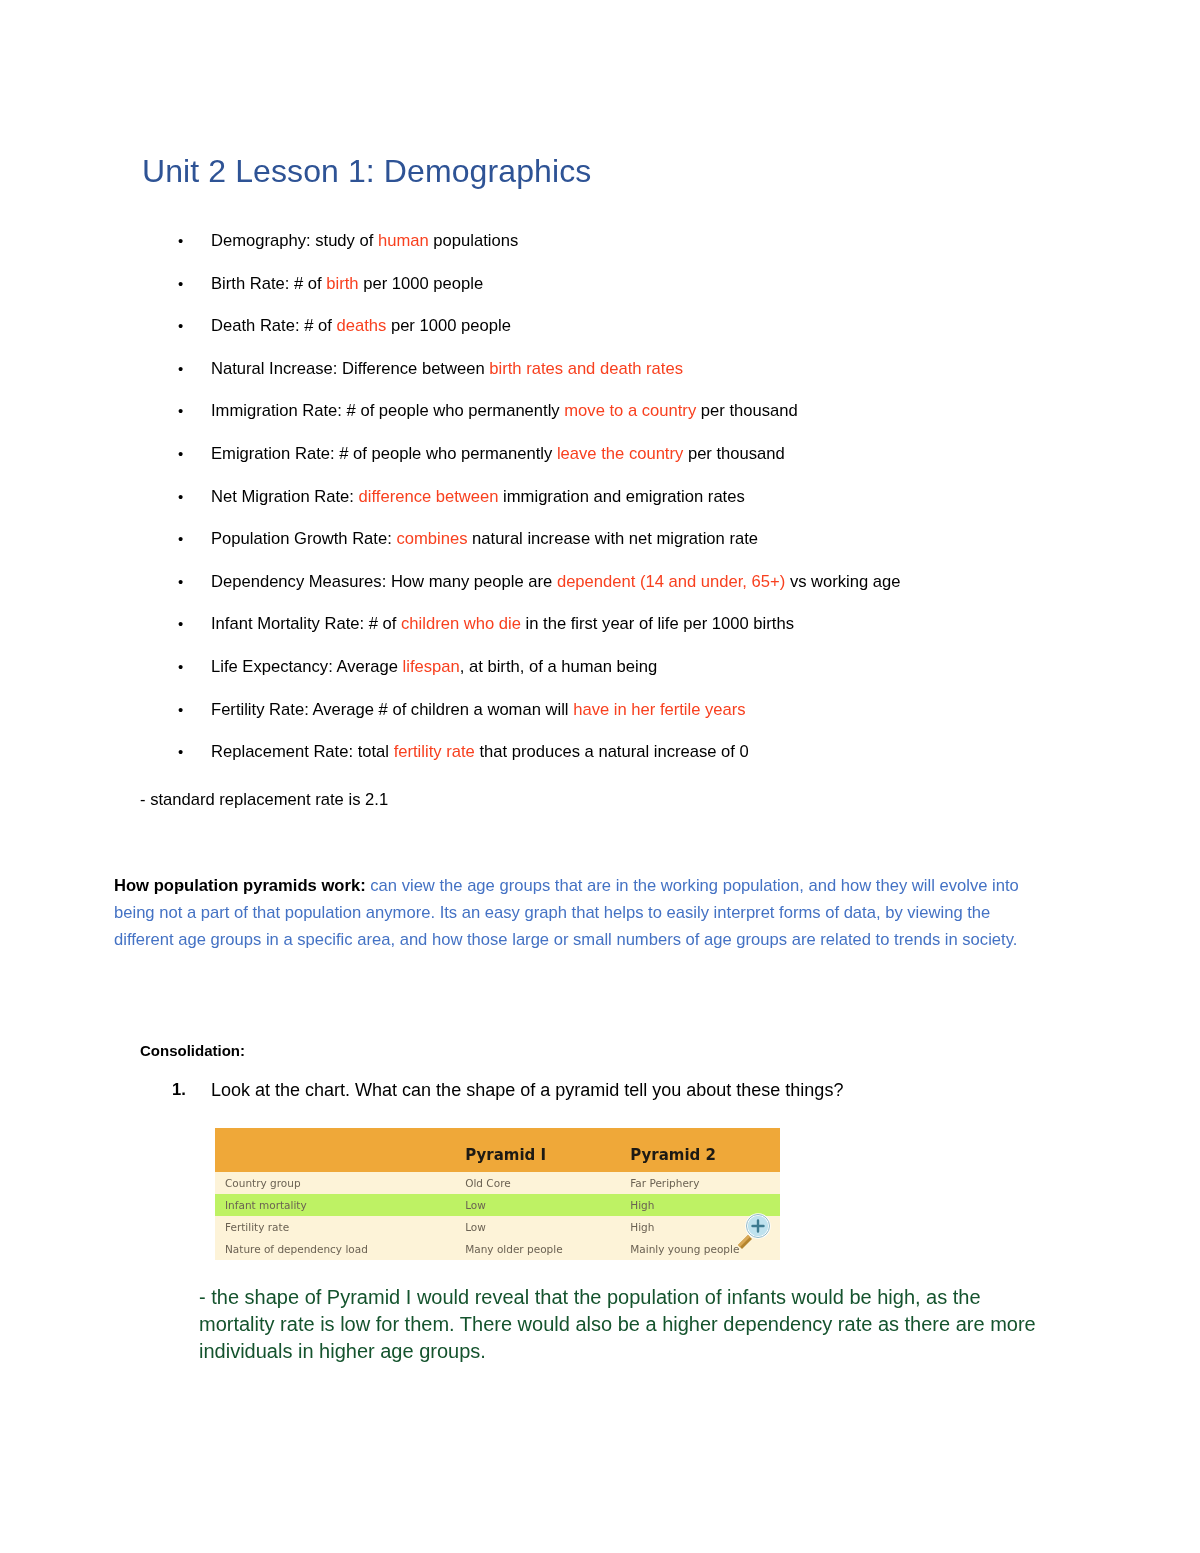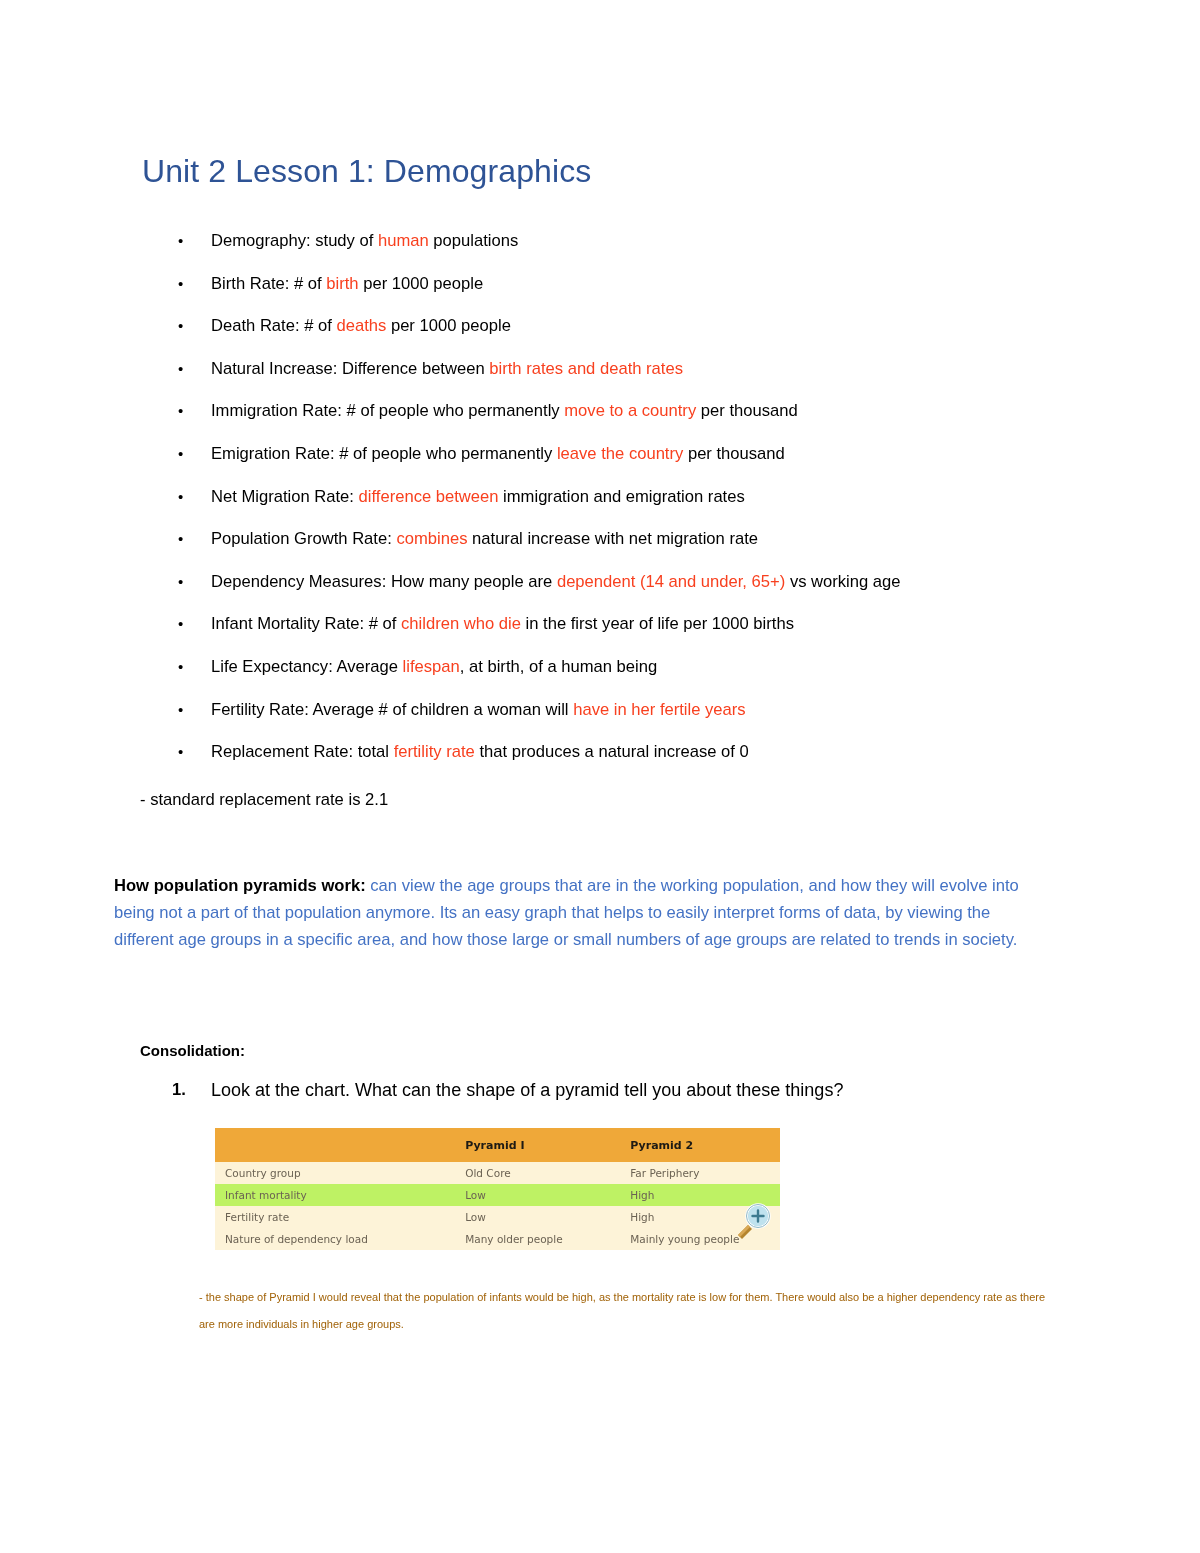--- a/index.html
+++ b/index.html
@@ -158,23 +158,23 @@
     font-size: 10.5px;
     color: #6B6253;
     font-weight: normal;
     height: 12px;
     vertical-align: middle;
   }
   .table-figure thead th {
     background: #EFA839;
     color: #1d1a14;
     font-weight: bold;
-    font-size: 11px;
+    font-size: 15px;
     height: 20px;
-    padding-top: 7px;
+    padding-top: 17px;
     padding-bottom: 7px;
   }
   .table-figure tbody tr.row-light { background: #FDF3D8; }
   .table-figure tbody tr.row-dark  { background: #bef264; }
   .col-label { width: 43%; }
   .col-p1 { width: 29%; }
   .col-p2 { width: 28%; }
 
   .magnifier {
     position: absolute;
@@ -184,23 +184,23 @@
     height: 46px;
     pointer-events: none;
   }
 
   
   .answer-para {
     position: absolute;
     left: 199px;
     top: 1284px;
     width: 852px;
-    font-size: 11px;
+    font-size: 20px;
     line-height: 27px;
-    color: #a16207;
+    color: #14532d;
   }
 </style>
 </head>
 <body>
 
 <div class="page">
 
   <h1 class="doc-title">Unit 2 Lesson 1: Demographics</h1>
 
   <div class="bullet-list">

